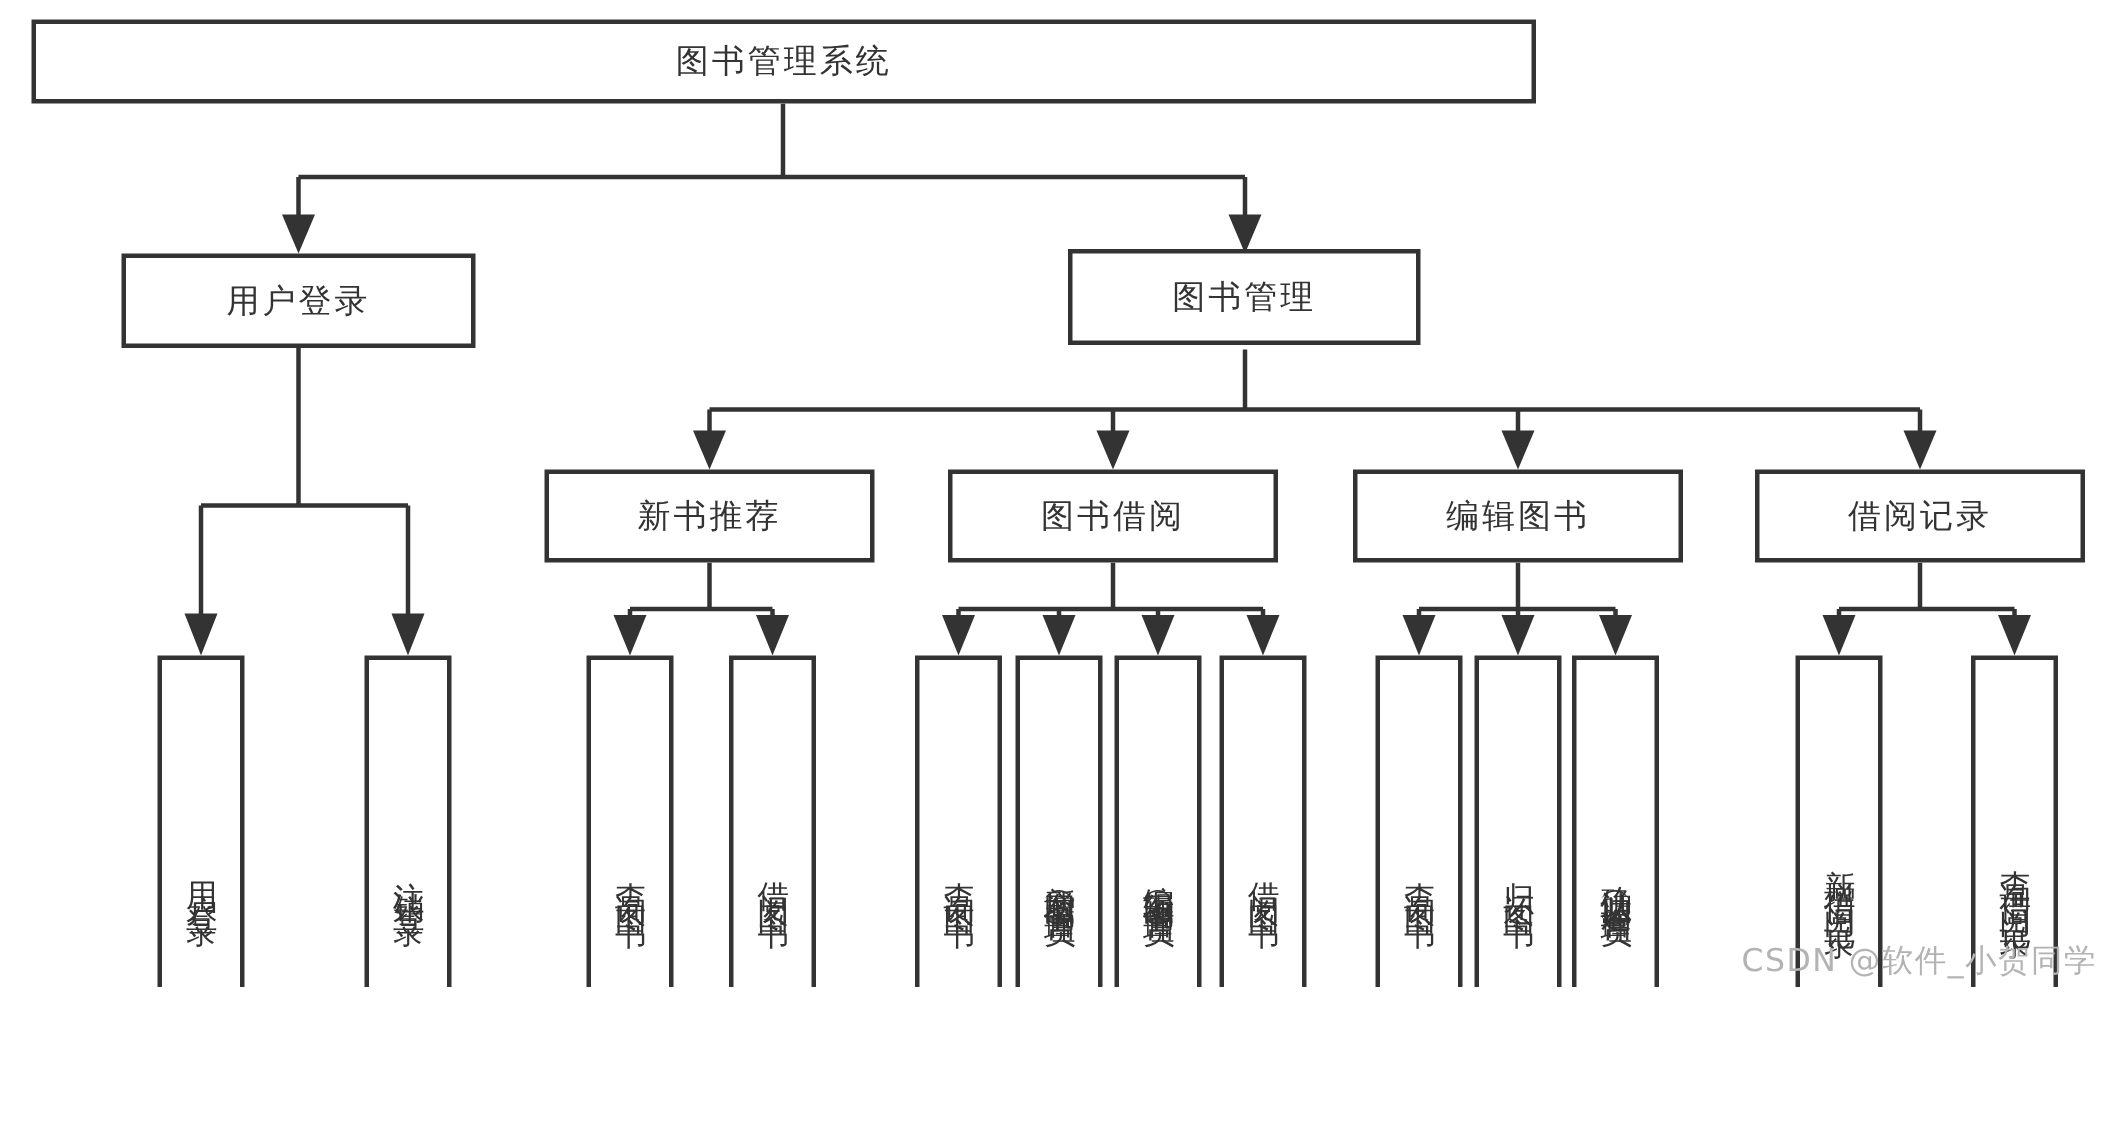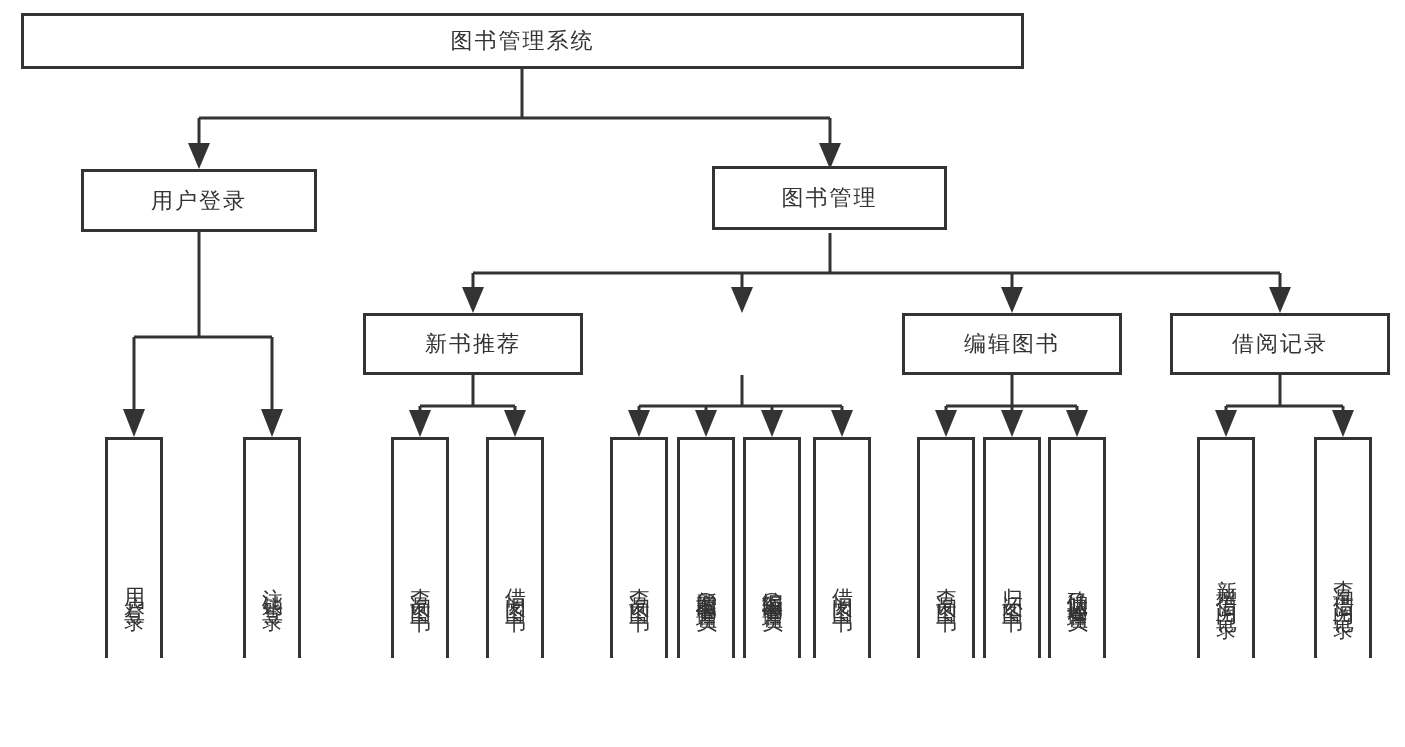--- a/index.html
+++ b/index.html
@@ -143,20 +143,23 @@
   <div class="box hbox lvl2a">
     <span>用户登录</span>
   </div>
   <div class="box hbox lvl2b">
     <span>图书管理</span>
   </div>
 
   <div class="box hbox lvl3" style="left:363px">
     <span>新书推荐</span>
   </div>
+  <div class="box hbox lvl3" style="left:632px">
+    <span>图书借阅</span>
+  </div>
   <div class="box hbox lvl3" style="left:902px">
     <span>编辑图书</span>
   </div>
   <div class="box hbox lvl3" style="left:1170px">
     <span>借阅记录</span>
   </div>
 
   <div class="box leaf" style="left:105px">
     <span class="vtext">用户登录</span>
   </div>
@@ -194,14 +197,15 @@
     <span class="vtext tight">确认归还（管理员）</span>
   </div>
 
   <div class="box leaf" style="left:1197px">
     <span class="vtext">新增借阅记录</span>
   </div>
   <div class="box leaf" style="left:1314px">
     <span class="vtext">查询借阅记录</span>
   </div>
 
+  <div id="watermark">CSDN @软件_小贺同学</div>
 
 </div>
 
 </body></html>

